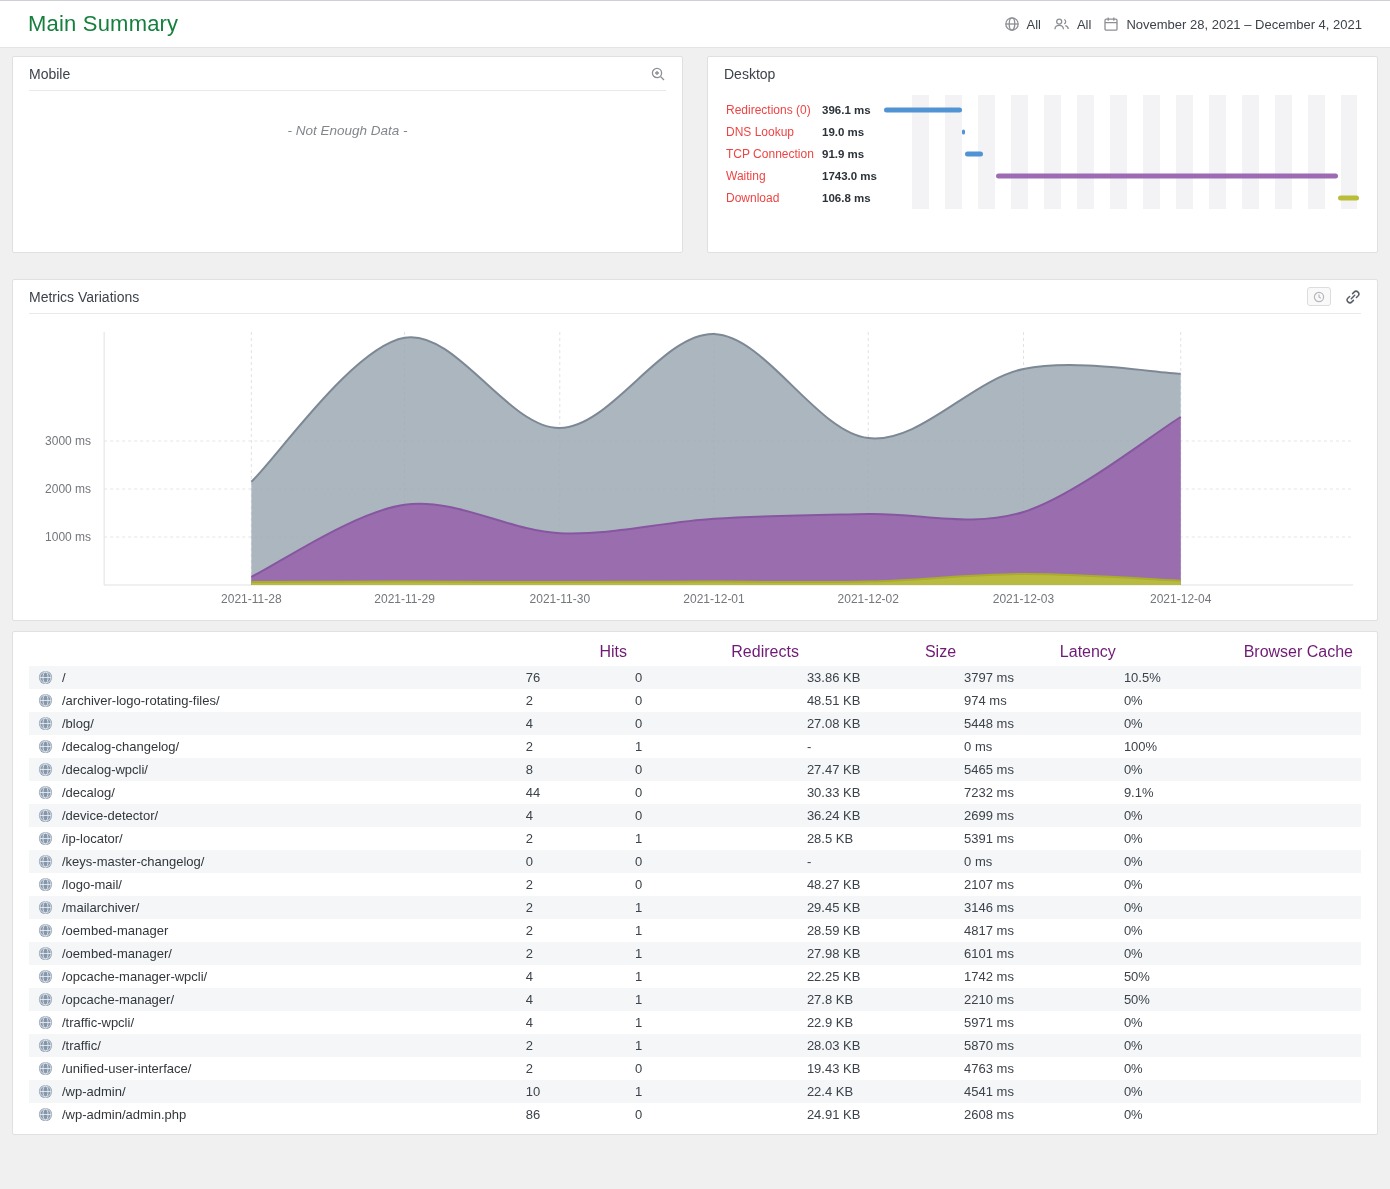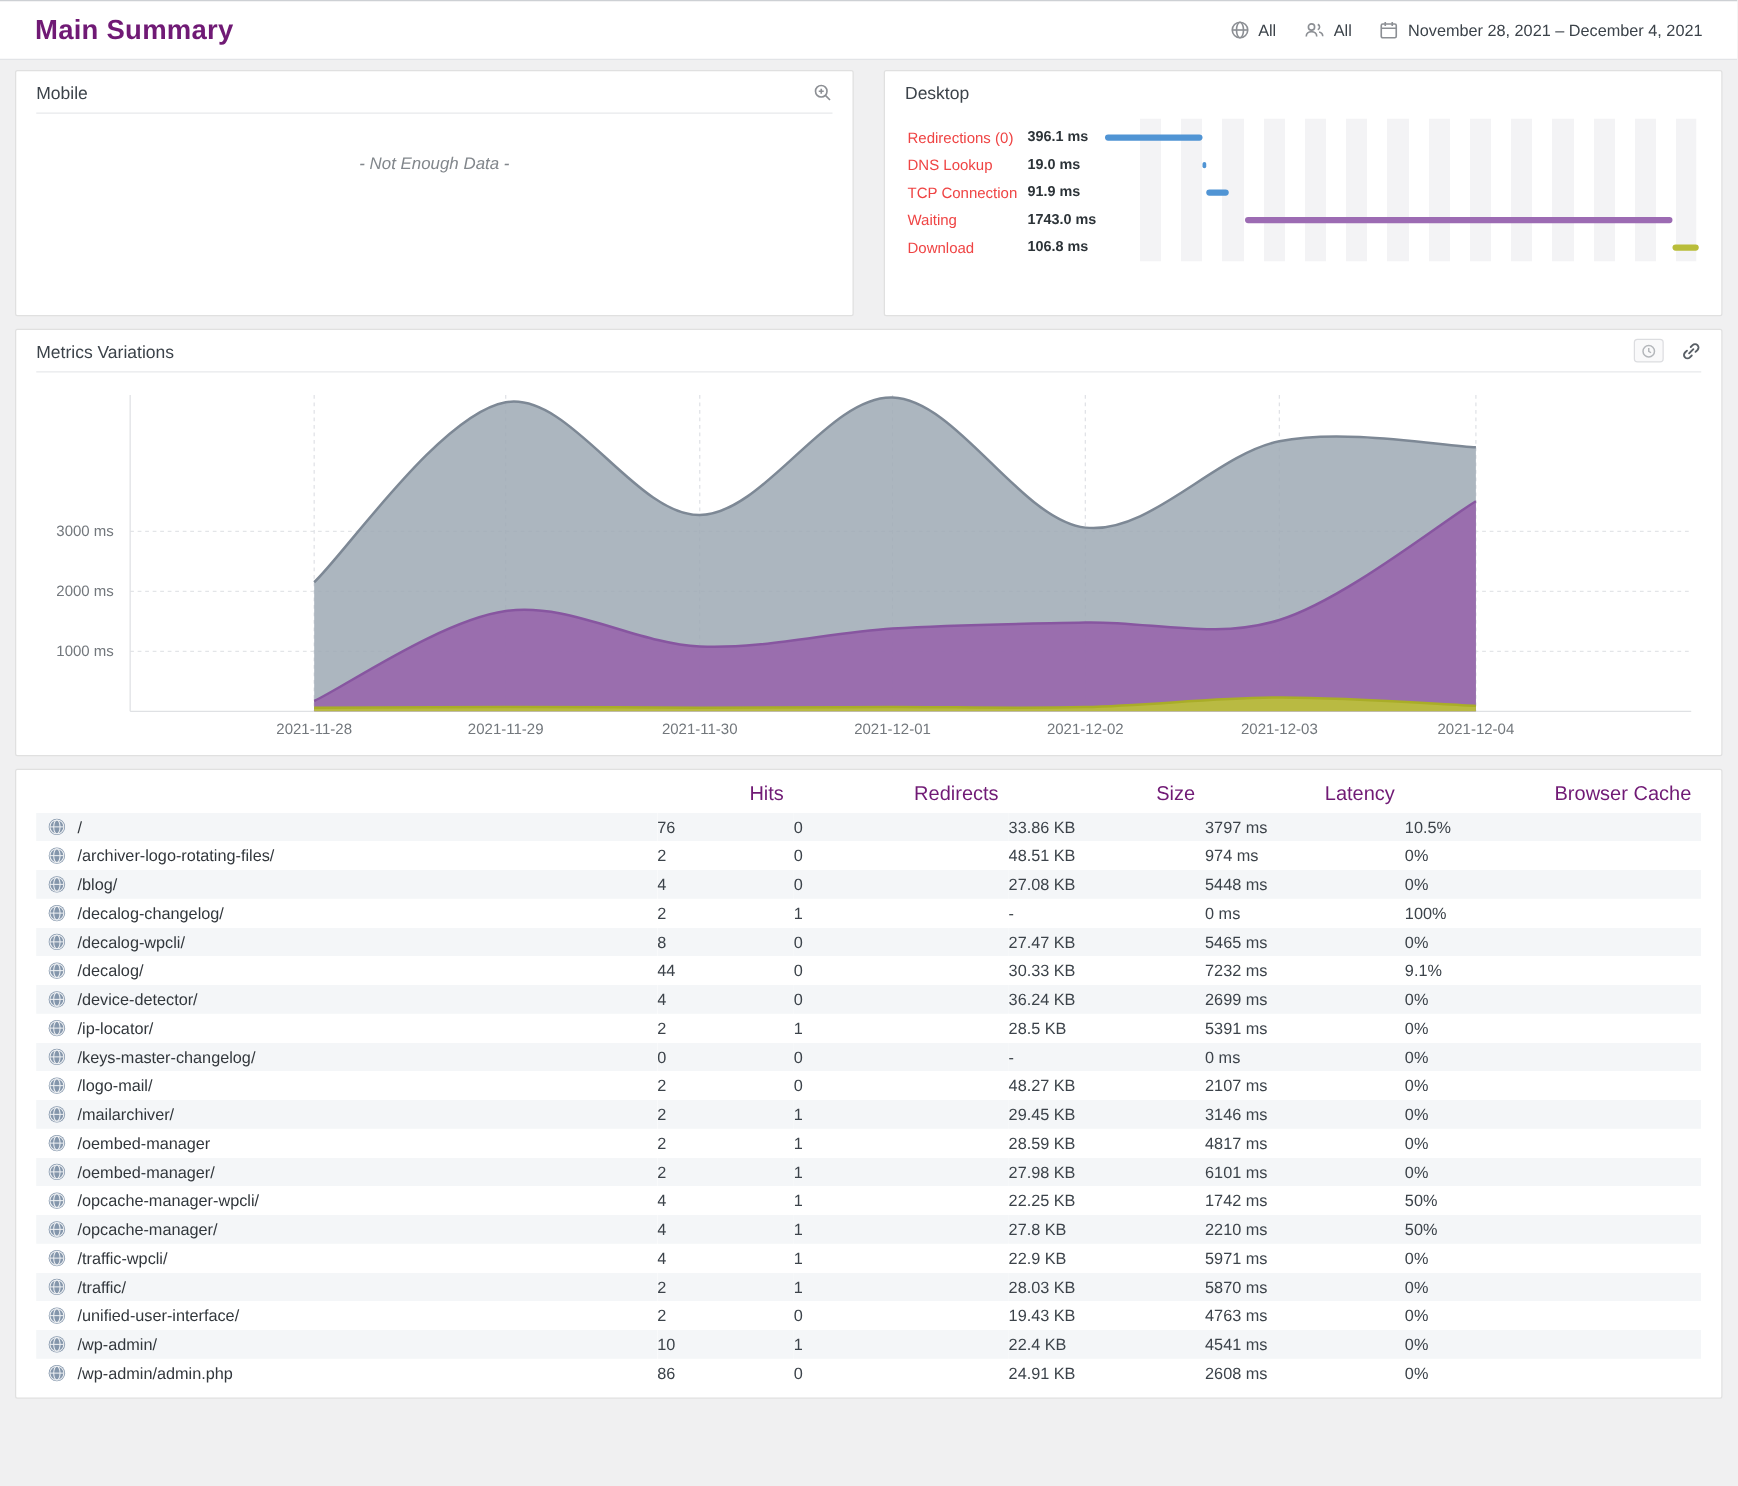--- a/index.html
+++ b/index.html
@@ -6,27 +6,27 @@
   html,body{width:1390px;height:1189px}
   body{
     font-family:"Liberation Sans","DejaVu Sans",sans-serif;
     background:#f0f0f1;color:#3c434a;overflow:hidden;
   }
   
   .topbar{
     height:48px;background:#fff;border-bottom:1px solid #e2e4e7;border-top:1px solid #cdd0d4;
     display:flex;align-items:center;justify-content:space-between;padding:0 28px;
   }
-  .topbar h1{font-size:22px;font-weight:700;color:#701a75;letter-spacing:.2px}
-  .topbar-right{display:flex;align-items:center;gap:22px;font-size:13px;color:#3c434a}
+  .topbar h1{font-size:22px;font-weight:400;color:#15803d;letter-spacing:.2px}
+  .topbar-right{display:flex;align-items:center;gap:12px;font-size:13px;color:#3c434a}
   .filter{display:flex;align-items:center;gap:7px;cursor:pointer}
   .filter svg{display:block}
   
   .content{padding:8px 12px 12px}
-  .row{display:flex;gap:24px;margin-bottom:10px}
+  .row{display:flex;gap:24px;margin-bottom:26px}
   .panel{background:#fff;border:1px solid #e0e0e0;border-radius:2px}
   .half{flex:1 1 0;height:197px;overflow:hidden}
   .panel-head{
     height:34px;display:flex;align-items:center;justify-content:space-between;
     margin:0 16px;flex-shrink:0;
   }
   .panel-head.bordered{border-bottom:1px solid #e8e9eb}
   .panel-head h2{font-size:14px;font-weight:500;color:#3c434a}
   .head-icons{display:flex;align-items:center;gap:14px}
   .icon-btn{

